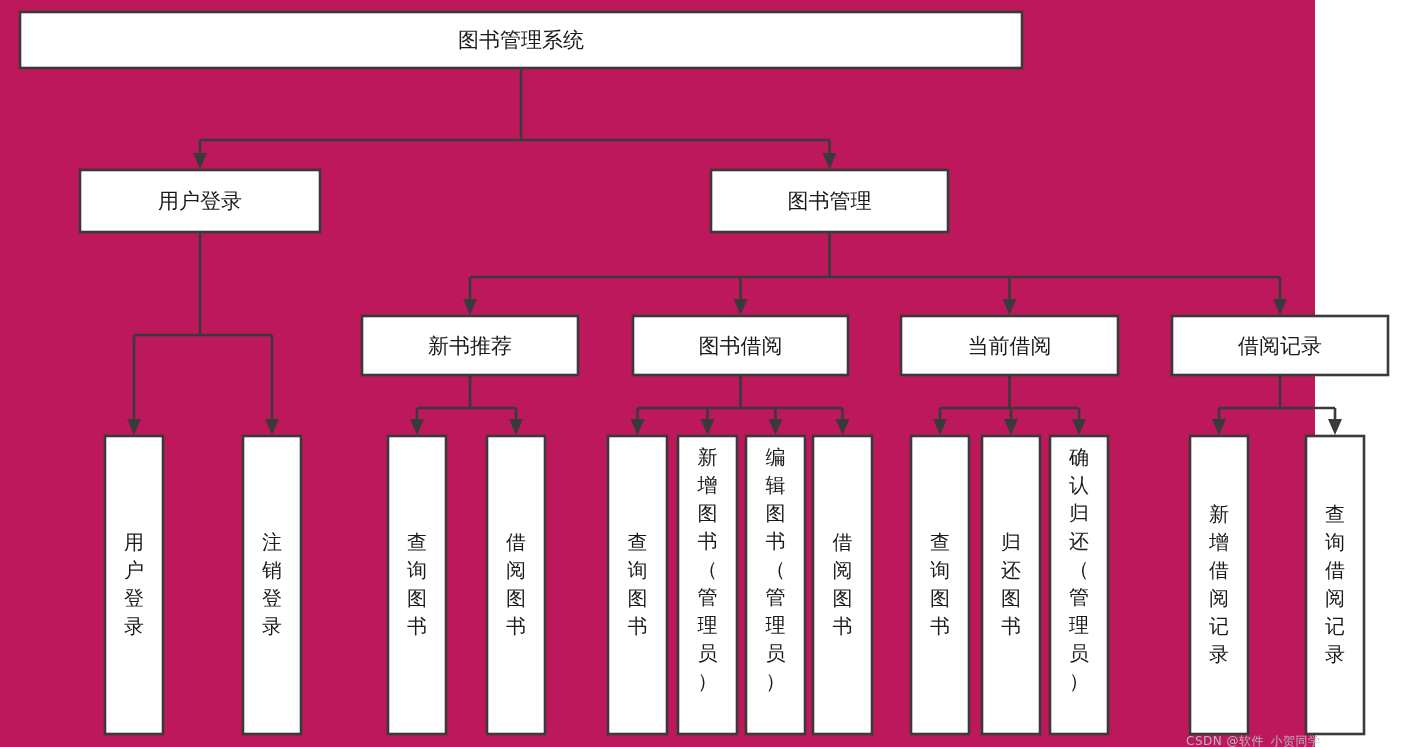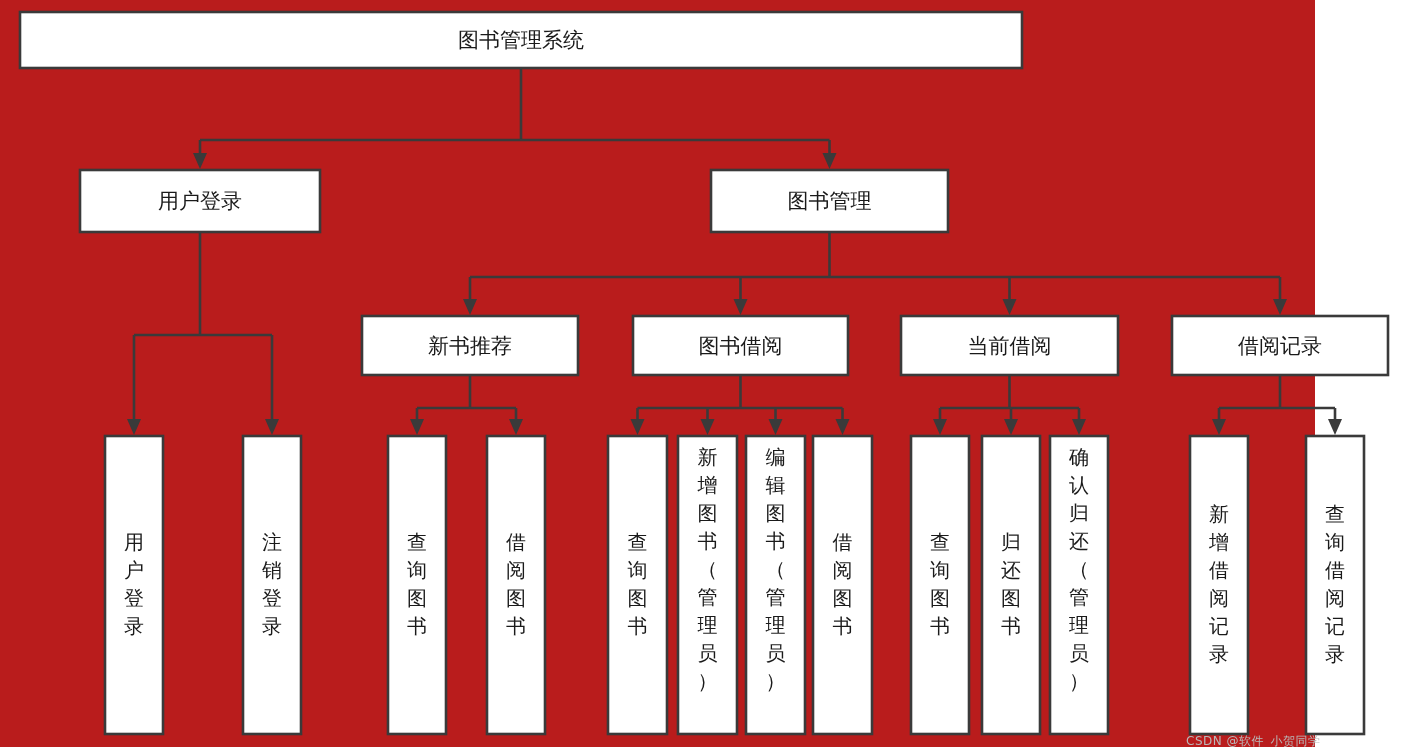--- a/index.html
+++ b/index.html
@@ -10,21 +10,21 @@
   body {
     width: 1405px;
     height: 747px;
     overflow: hidden;
     font-family: "DejaVu Sans", "Liberation Sans", sans-serif;
   }
   #diagram-root {
     position: relative;
     width: 1315px;
     height: 747px;
-    background: #b91c1c;
+    background: #be185d;
   }
   svg.canvas {
     position: absolute;
     left: 0;
     top: 0;
     width: 1405px;
     height: 747px;
   }
   .node-box {
     fill: #ffffff;

